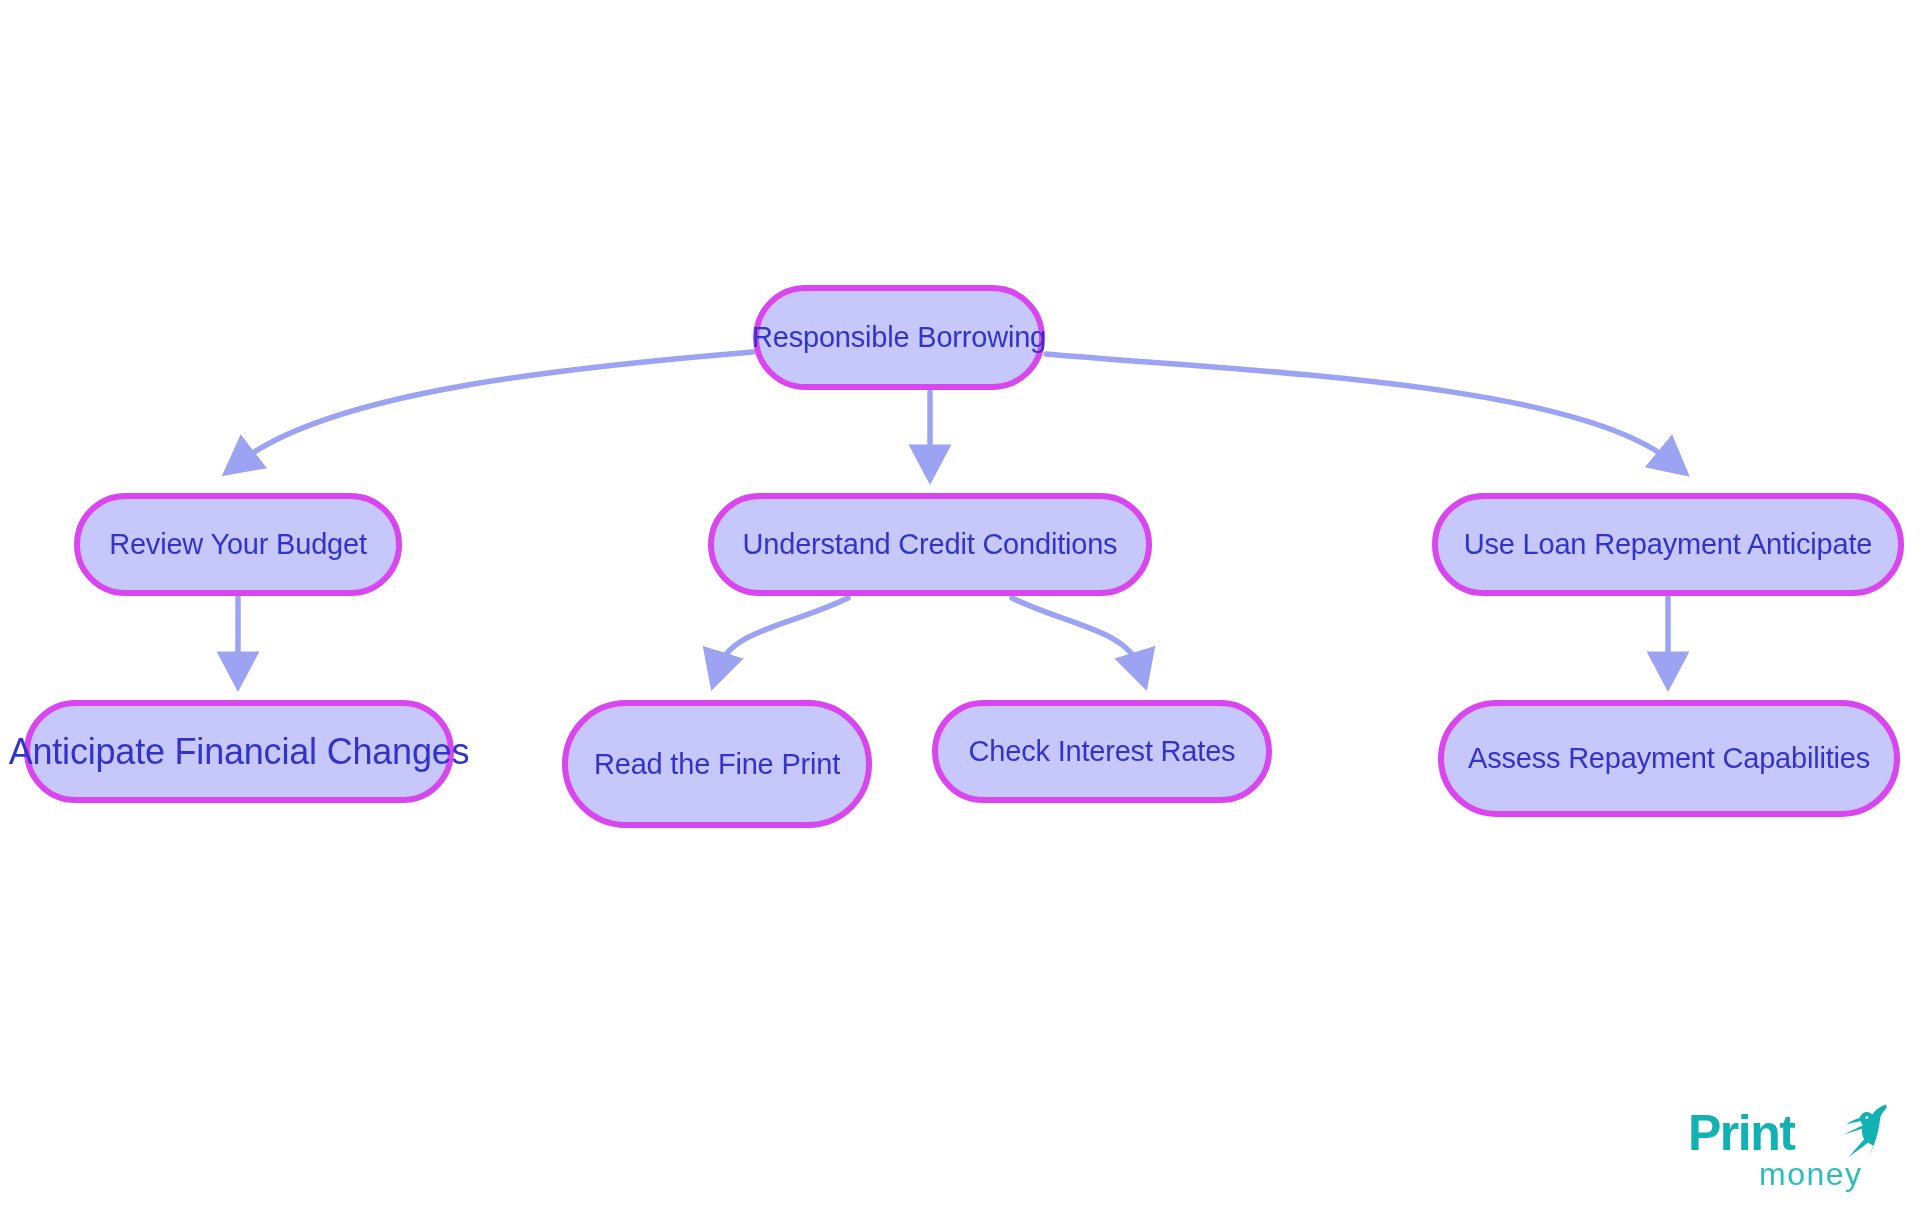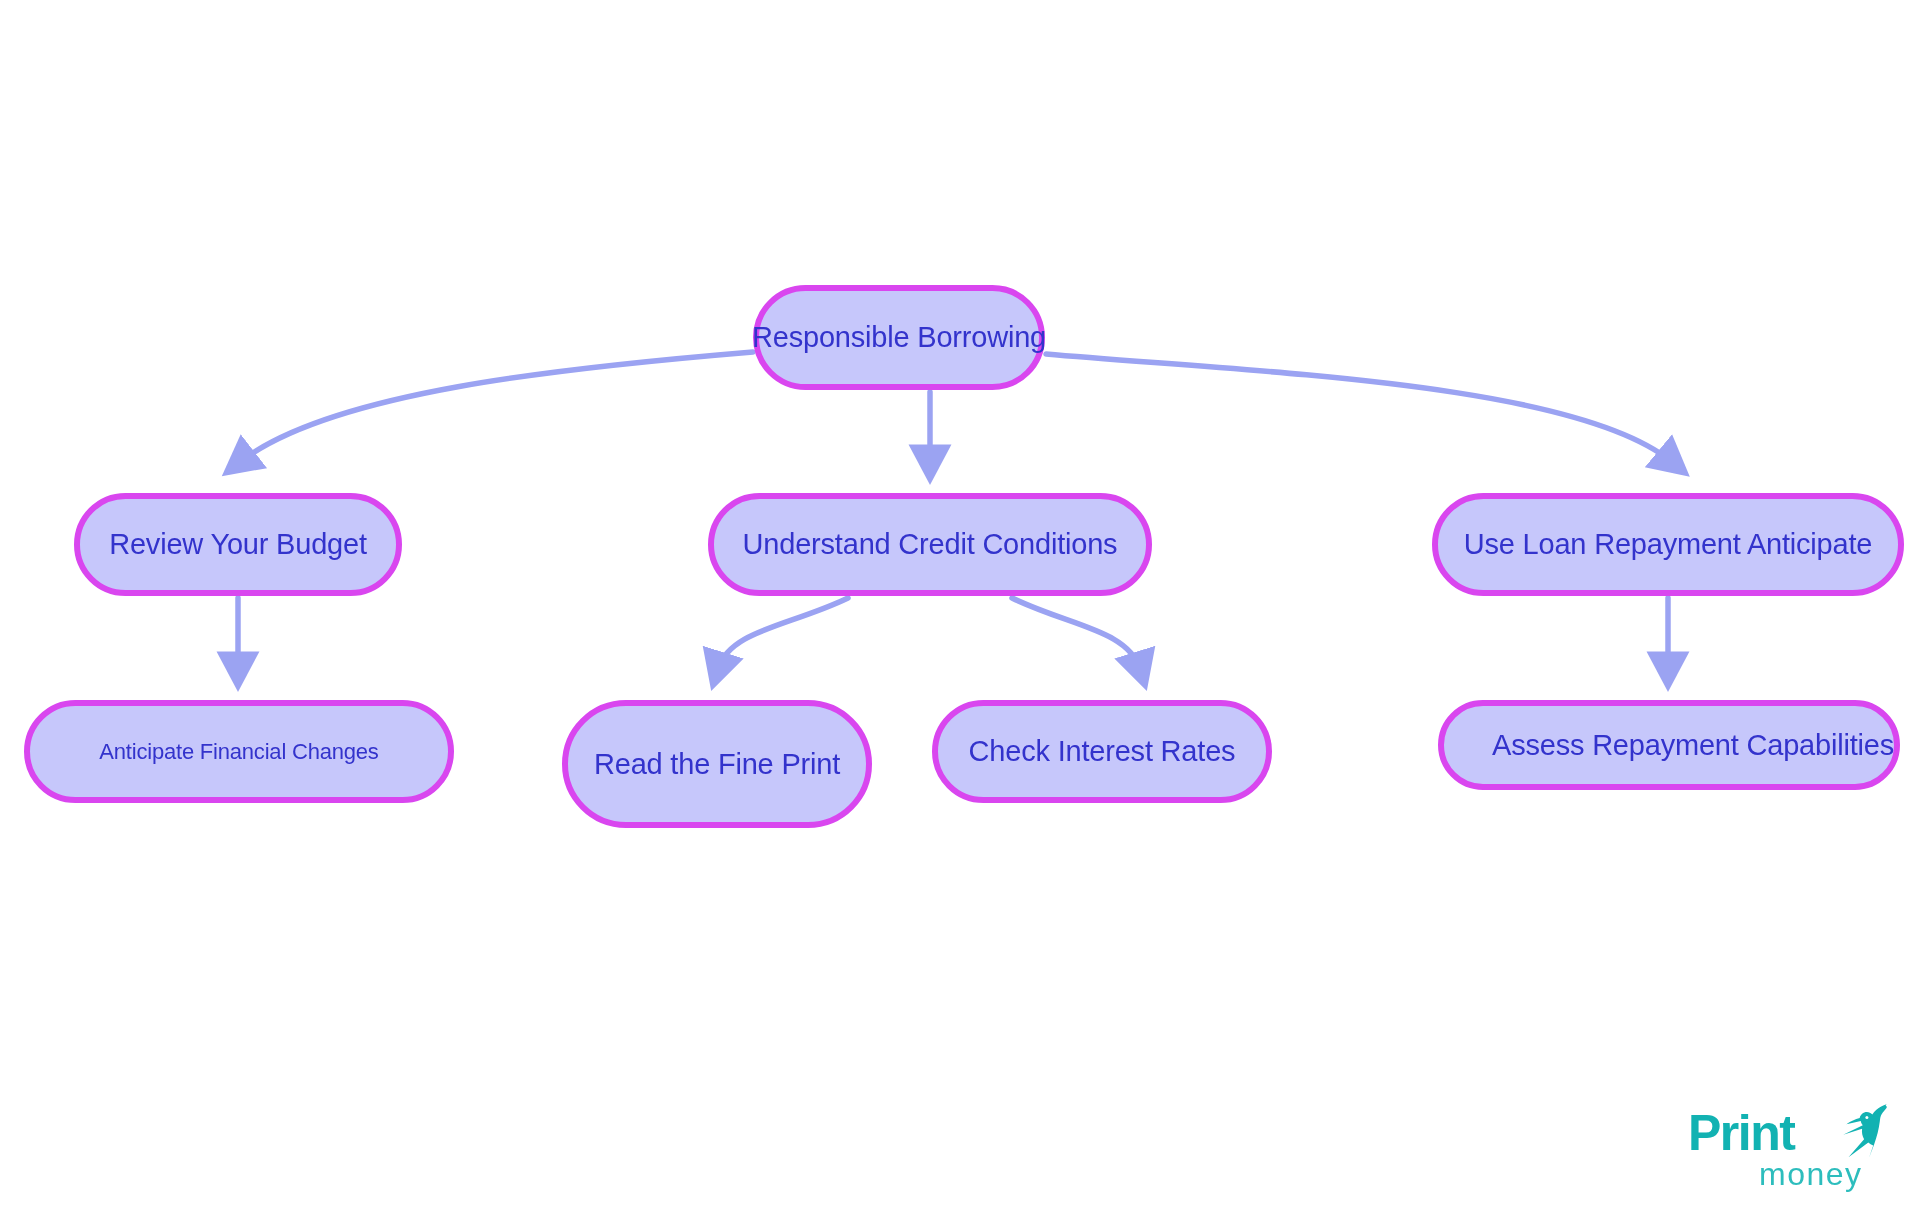--- a/index.html
+++ b/index.html
@@ -44,24 +44,24 @@
     line-height: 1;
   }
 
   
   .n-root   { left: 753px;  top: 285px;  width: 292px; height: 105px; font-size: 29px; }
 
   .n-l1-a   { left: 74px;   top: 493px;  width: 328px; height: 103px; font-size: 29px; }
   .n-l1-b   { left: 708px;  top: 493px;  width: 444px; height: 103px; font-size: 29px; }
   .n-l1-c   { left: 1432px; top: 493px;  width: 472px; height: 103px; font-size: 29px; }
 
-  .n-l2-a   { left: 24px;   top: 700px;  width: 430px; height: 103px; font-size: 22px; }
+  .n-l2-a   { left: 24px;   top: 700px;  width: 430px; height: 103px; font-size: 36px; }
   .n-l2-b   { left: 562px;  top: 700px;  width: 310px; height: 128px; font-size: 29px; }
   .n-l2-c   { left: 932px;  top: 700px;  width: 340px; height: 103px; font-size: 29px; }
-  .n-l2-d   { left: 1438px; top: 700px;  width: 462px; height: 90px; font-size: 29px; justify-content: flex-end; }
+  .n-l2-d   { left: 1438px; top: 700px;  width: 462px; height: 117px; font-size: 29px; }
 
   
   #logo {
     position: absolute;
     left: 1688px;
     top: 1108px;
     width: 196px;
     height: 86px;
   }
   #logo .wordmark {

